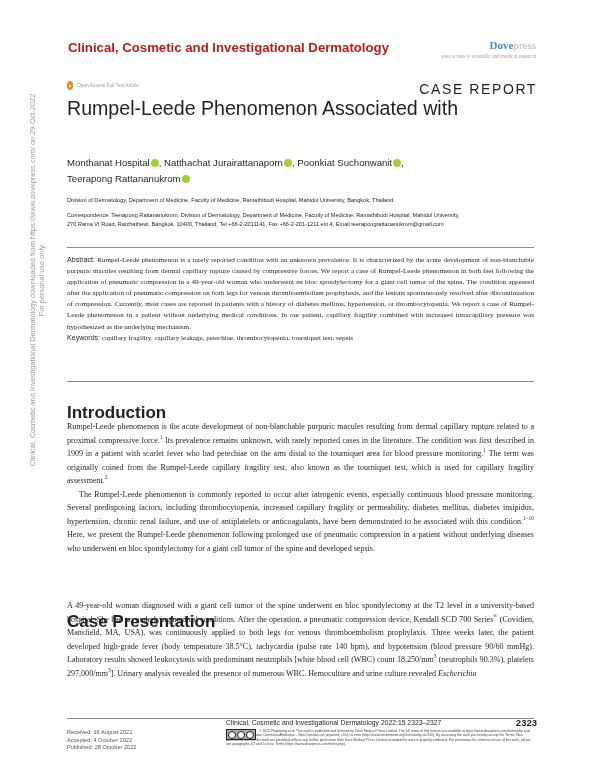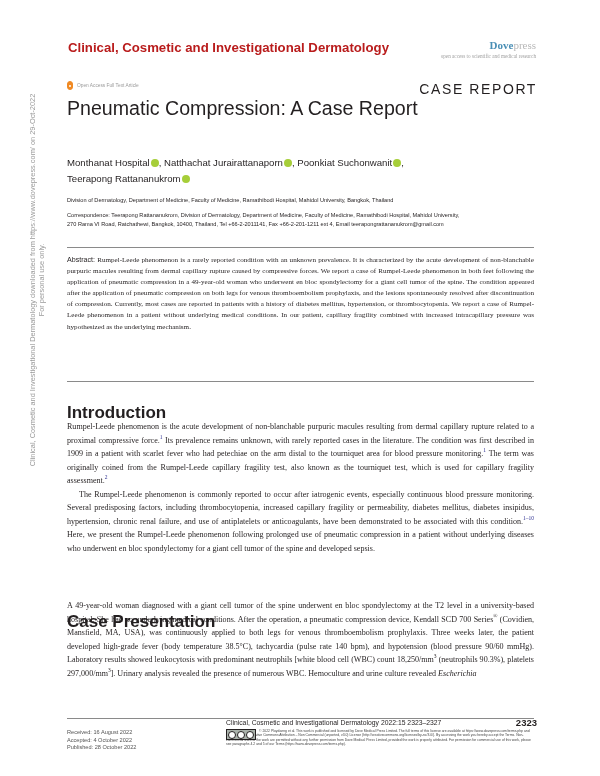--- a/index.html
+++ b/index.html
@@ -120,41 +120,42 @@
 </div>
 
 <div class="oa-row">
   <span class="oa-icon"></span>
   <span class="oa-text">Open Access Full Text Article</span>
 </div>
 
 <div class="article-type">CASE REPORT</div>
 
 <h1 class="title">
-  <div>Pneumatic Compression: A Case Report</div>
+  <div>Rumpel-Leede Phenomenon Associated with</div>
 </h1>
 
 <div class="authors">
   <span>Monthanat Hospital</span><span class="orcid"></span>,
   <span>Natthachat Jurairattanaporn</span><span class="orcid"></span>,
   <span>Poonkiat Suchonwanit</span><span class="orcid"></span>,<br>
   <span>Teerapong Rattananukrom</span><span class="orcid"></span>
 </div>
 
 <div class="affiliation">Division of Dermatology, Department of Medicine, Faculty of Medicine, Ramathibodi Hospital, Mahidol University, Bangkok, Thailand</div>
 
 <div class="correspondence">
   <div>Correspondence: Teerapong Rattananukrom, Division of Dermatology, Department of Medicine, Faculty of Medicine, Ramathibodi Hospital, Mahidol University,</div>
   <div>270 Rama VI Road, Ratchathewi, Bangkok, 10400, Thailand, Tel +66-2-2011141, Fax +66-2-201-1211 ext 4, Email teerapongrattananukrom@gmail.com</div>
 </div>
 
 <div class="rule" style="top:247px;"></div>
 
 <div class="abstract">
   <p><b>Abstract:</b> <span>Rumpel-Leede phenomenon is a rarely reported condition with an unknown prevalence. It is characterized by the acute development of non-blanchable purpuric macules resulting from dermal capillary rupture caused by compressive forces. We report a case of Rumpel-Leede phenomenon in both feet following the application of pneumatic compression in a 49-year-old woman who underwent en bloc spondylectomy for a giant cell tumor of the spine. The condition appeared after the application of pneumatic compression on both legs for venous thromboembolism prophylaxis, and the lesions spontaneously resolved after discontinuation of compression. Currently, most cases are reported in patients with a history of diabetes mellitus, hypertension, or thrombocytopenia. We report a case of Rumpel-Leede phenomenon in a patient without underlying medical conditions. In our patient, capillary fragility combined with increased intracapillary pressure was hypothesized as the underlying mechanism.</span></p>
+  <p><b>Keywords:</b> <span>capillary fragility, capillary leakage, petechiae, thrombocytopenia, tourniquet test, sepsis</span></p>
 </div>
 
 <div class="rule" style="top:381px;"></div>
 
 <h2 class="h2" style="top:403px;">Introduction</h2>
 
 <div class="body-text" style="top:420px;">
   <p><span>Rumpel-Leede phenomenon is the acute development of non-blanchable purpuric macules resulting from dermal capillary rupture related to a proximal compressive force.</span><span class="ref">1</span><span> Its prevalence remains unknown, with rarely reported cases in the literature. The condition was first described in 1909 in a patient with scarlet fever who had petechiae on the arm distal to the tourniquet area for blood pressure monitoring.</span><span class="ref">1</span><span> The term was originally coined from the Rumpel-Leede capillary fragility test, also known as the tourniquet test, which is used for capillary fragility assessment.</span><span class="ref">2</span></p>
   <p class="indent"><span>The Rumpel-Leede phenomenon is commonly reported to occur after iatrogenic events, especially continuous blood pressure monitoring. Several predisposing factors, including thrombocytopenia, increased capillary fragility or permeability, diabetes mellitus, diabetes insipidus, hypertension, chronic renal failure, and use of antiplatelets or anticoagulants, have been demonstrated to be associated with this condition.</span><span class="ref">1–10</span><span> Here, we present the Rumpel-Leede phenomenon following prolonged use of pneumatic compression in a patient without underlying diseases who underwent en bloc spondylectomy for a giant cell tumor of the spine and developed sepsis.</span></p>
 </div>

